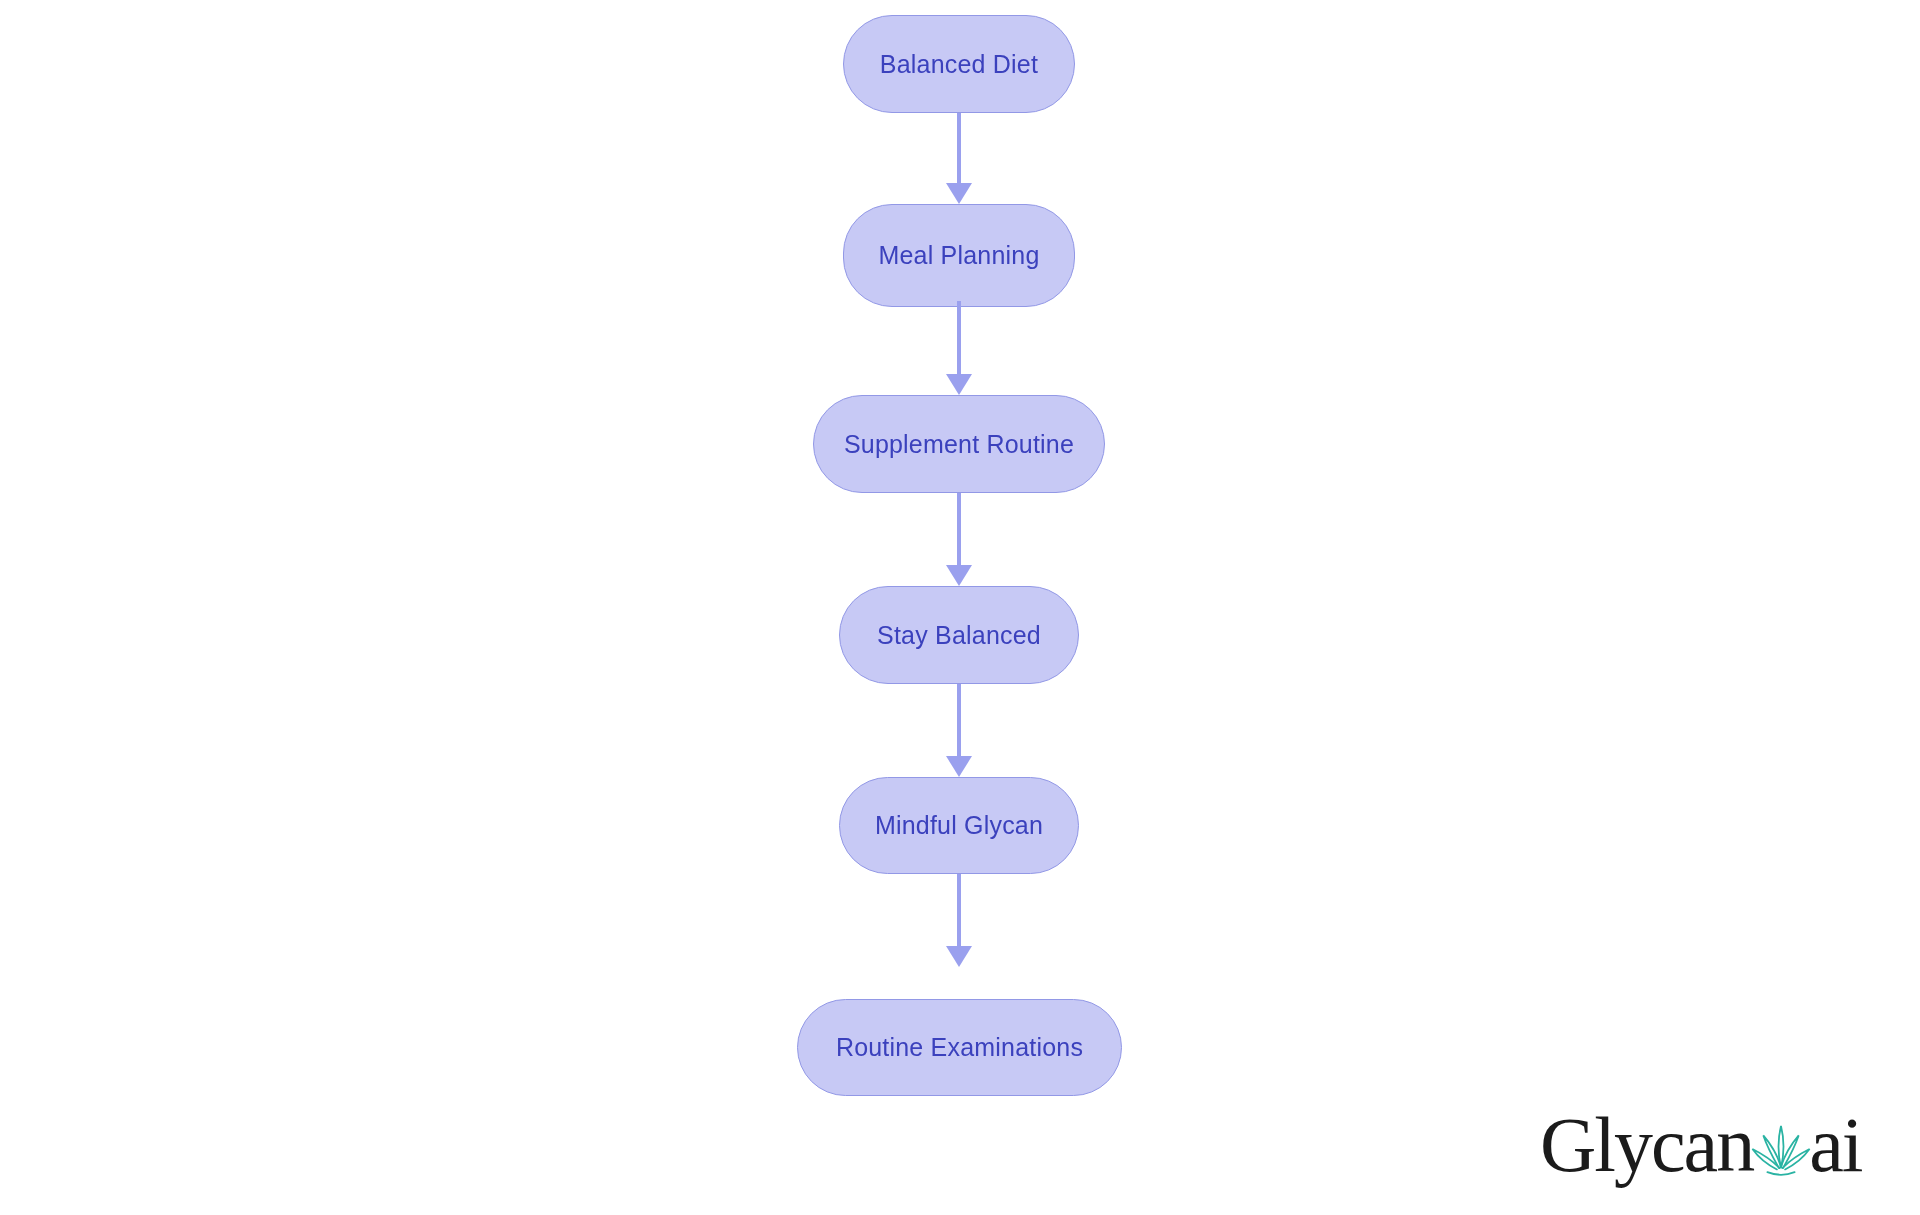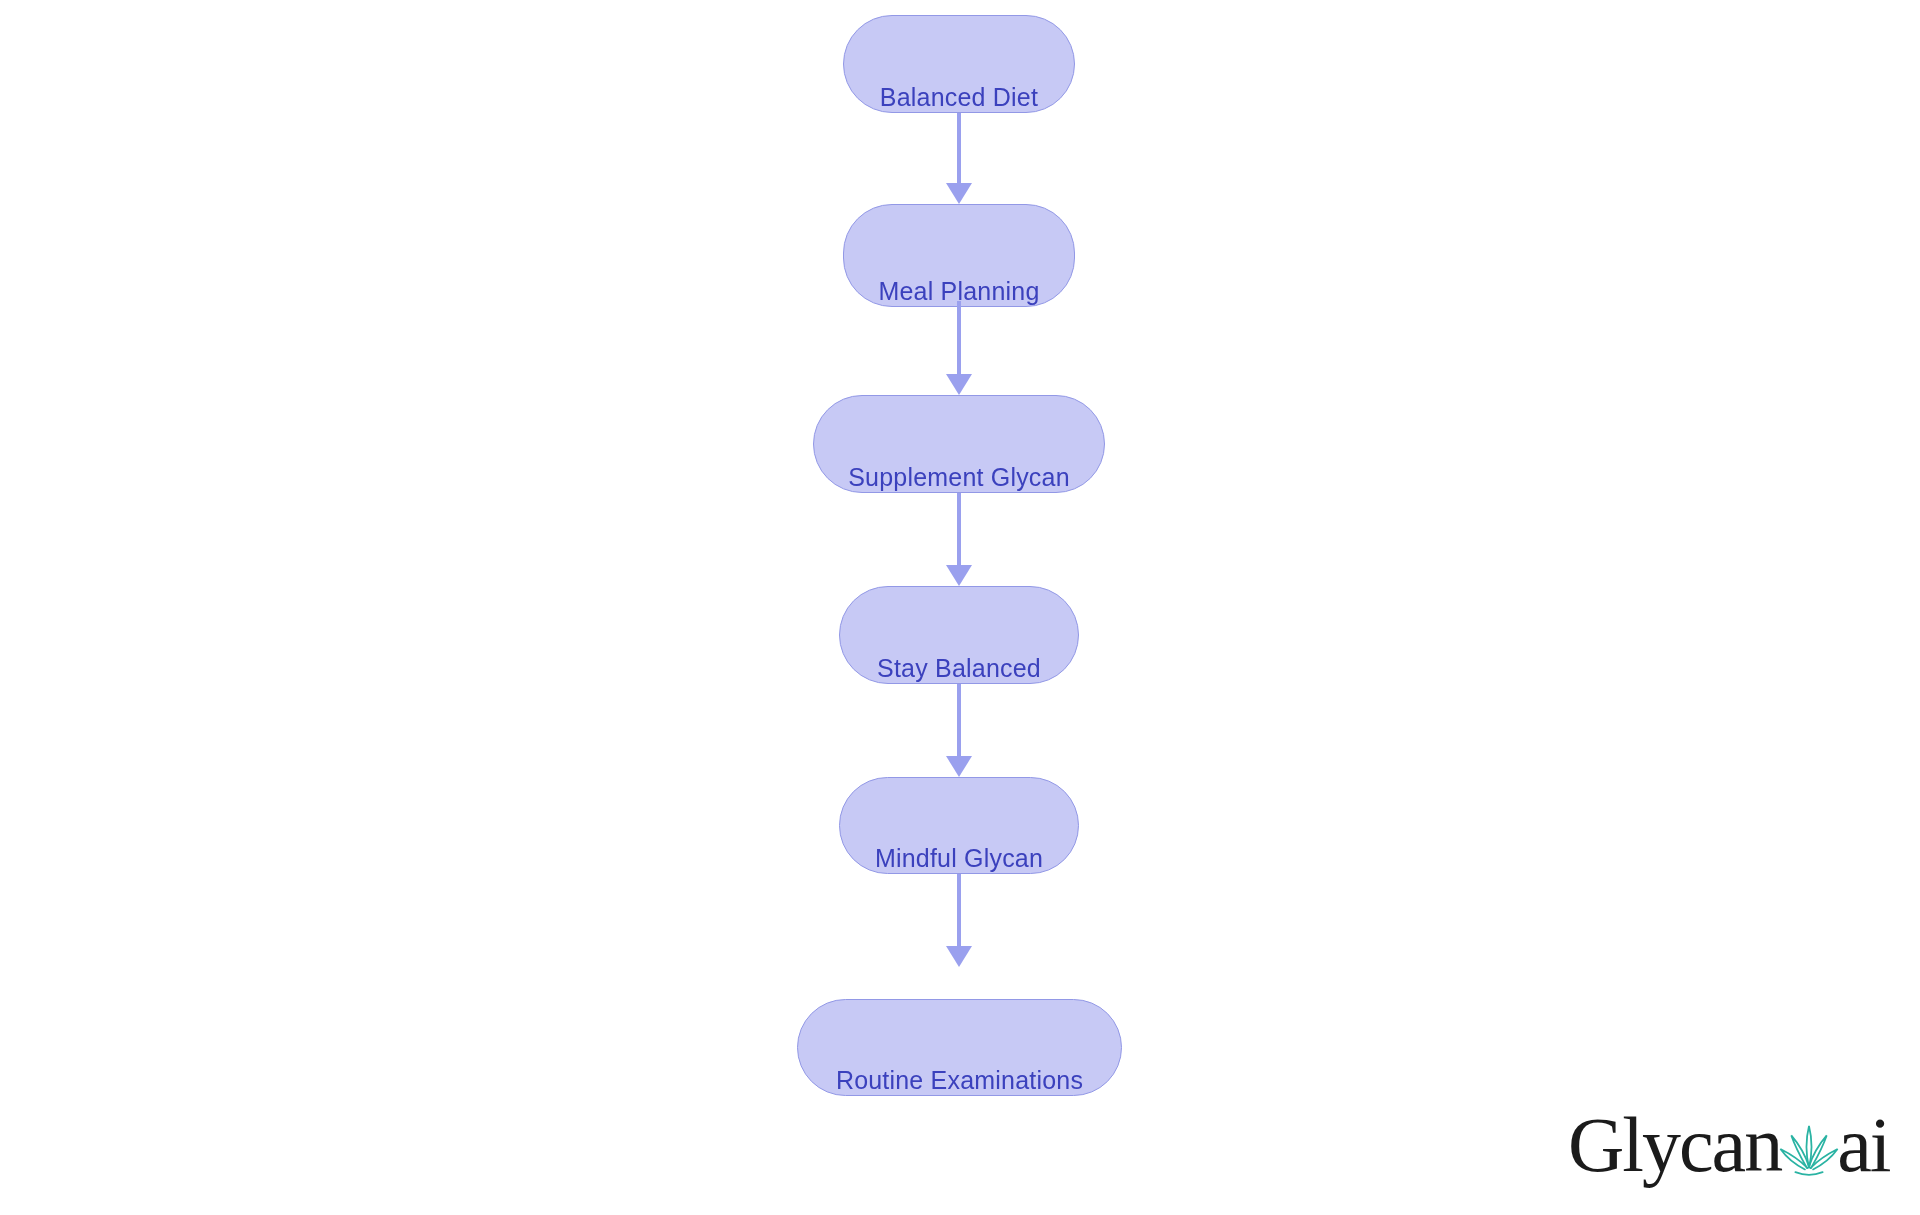--- a/index.html
+++ b/index.html
@@ -19,21 +19,21 @@
     inset: 0;
     background: var(--background, #ffffff);
   }
   .node {
     position: absolute;
     box-sizing: border-box;
     background: var(--node-fill, #c7c9f5);
     border: 1.5px solid var(--node-border, #9298e6);
     border-radius: 49px;
     display: flex;
-    align-items: flex-end;
+    align-items: center;
     justify-content: center;
     color: var(--node-text, #3b41bd);
     font-size: 25px;
     letter-spacing: 0.2px;
     white-space: nowrap;
   }
   .arrow {
     position: absolute;
     left: 946px;
     width: 26px;
@@ -57,21 +57,20 @@
     position: absolute;
     left: 1540px;
     top: 1106px;
     display: flex;
     align-items: flex-end;
     color: var(--logo-text, #1b1b1b);
     font-family: "Liberation Serif", serif;
     font-size: 78px;
     line-height: 1;
     letter-spacing: -2px;
-    margin-left: 28px;
   }
   .logo .word {
     display: inline-block;
   }
   .logo .plant {
     width: 68px;
     height: 62px;
     margin: 0 -6px 6px -6px;
     flex: 0 0 auto;
   }
@@ -99,21 +98,21 @@
   <div class="node" style="left:843px; top:204px; width:232px; height:103px;">
     <span>Meal Planning</span>
   </div>
 
   <div class="arrow" style="top:301px; height:94px;">
     <div class="shaft"></div>
     <div class="head"></div>
   </div>
 
   <div class="node" style="left:813px; top:395px; width:292px; height:98px;">
-    <span>Supplement Glycan</span>
+    <span>Supplement Routine</span>
   </div>
 
   <div class="arrow" style="top:493px; height:93px;">
     <div class="shaft"></div>
     <div class="head"></div>
   </div>
 
   <div class="node" style="left:839px; top:586px; width:240px; height:98px;">
     <span>Stay Balanced</span>
   </div>

